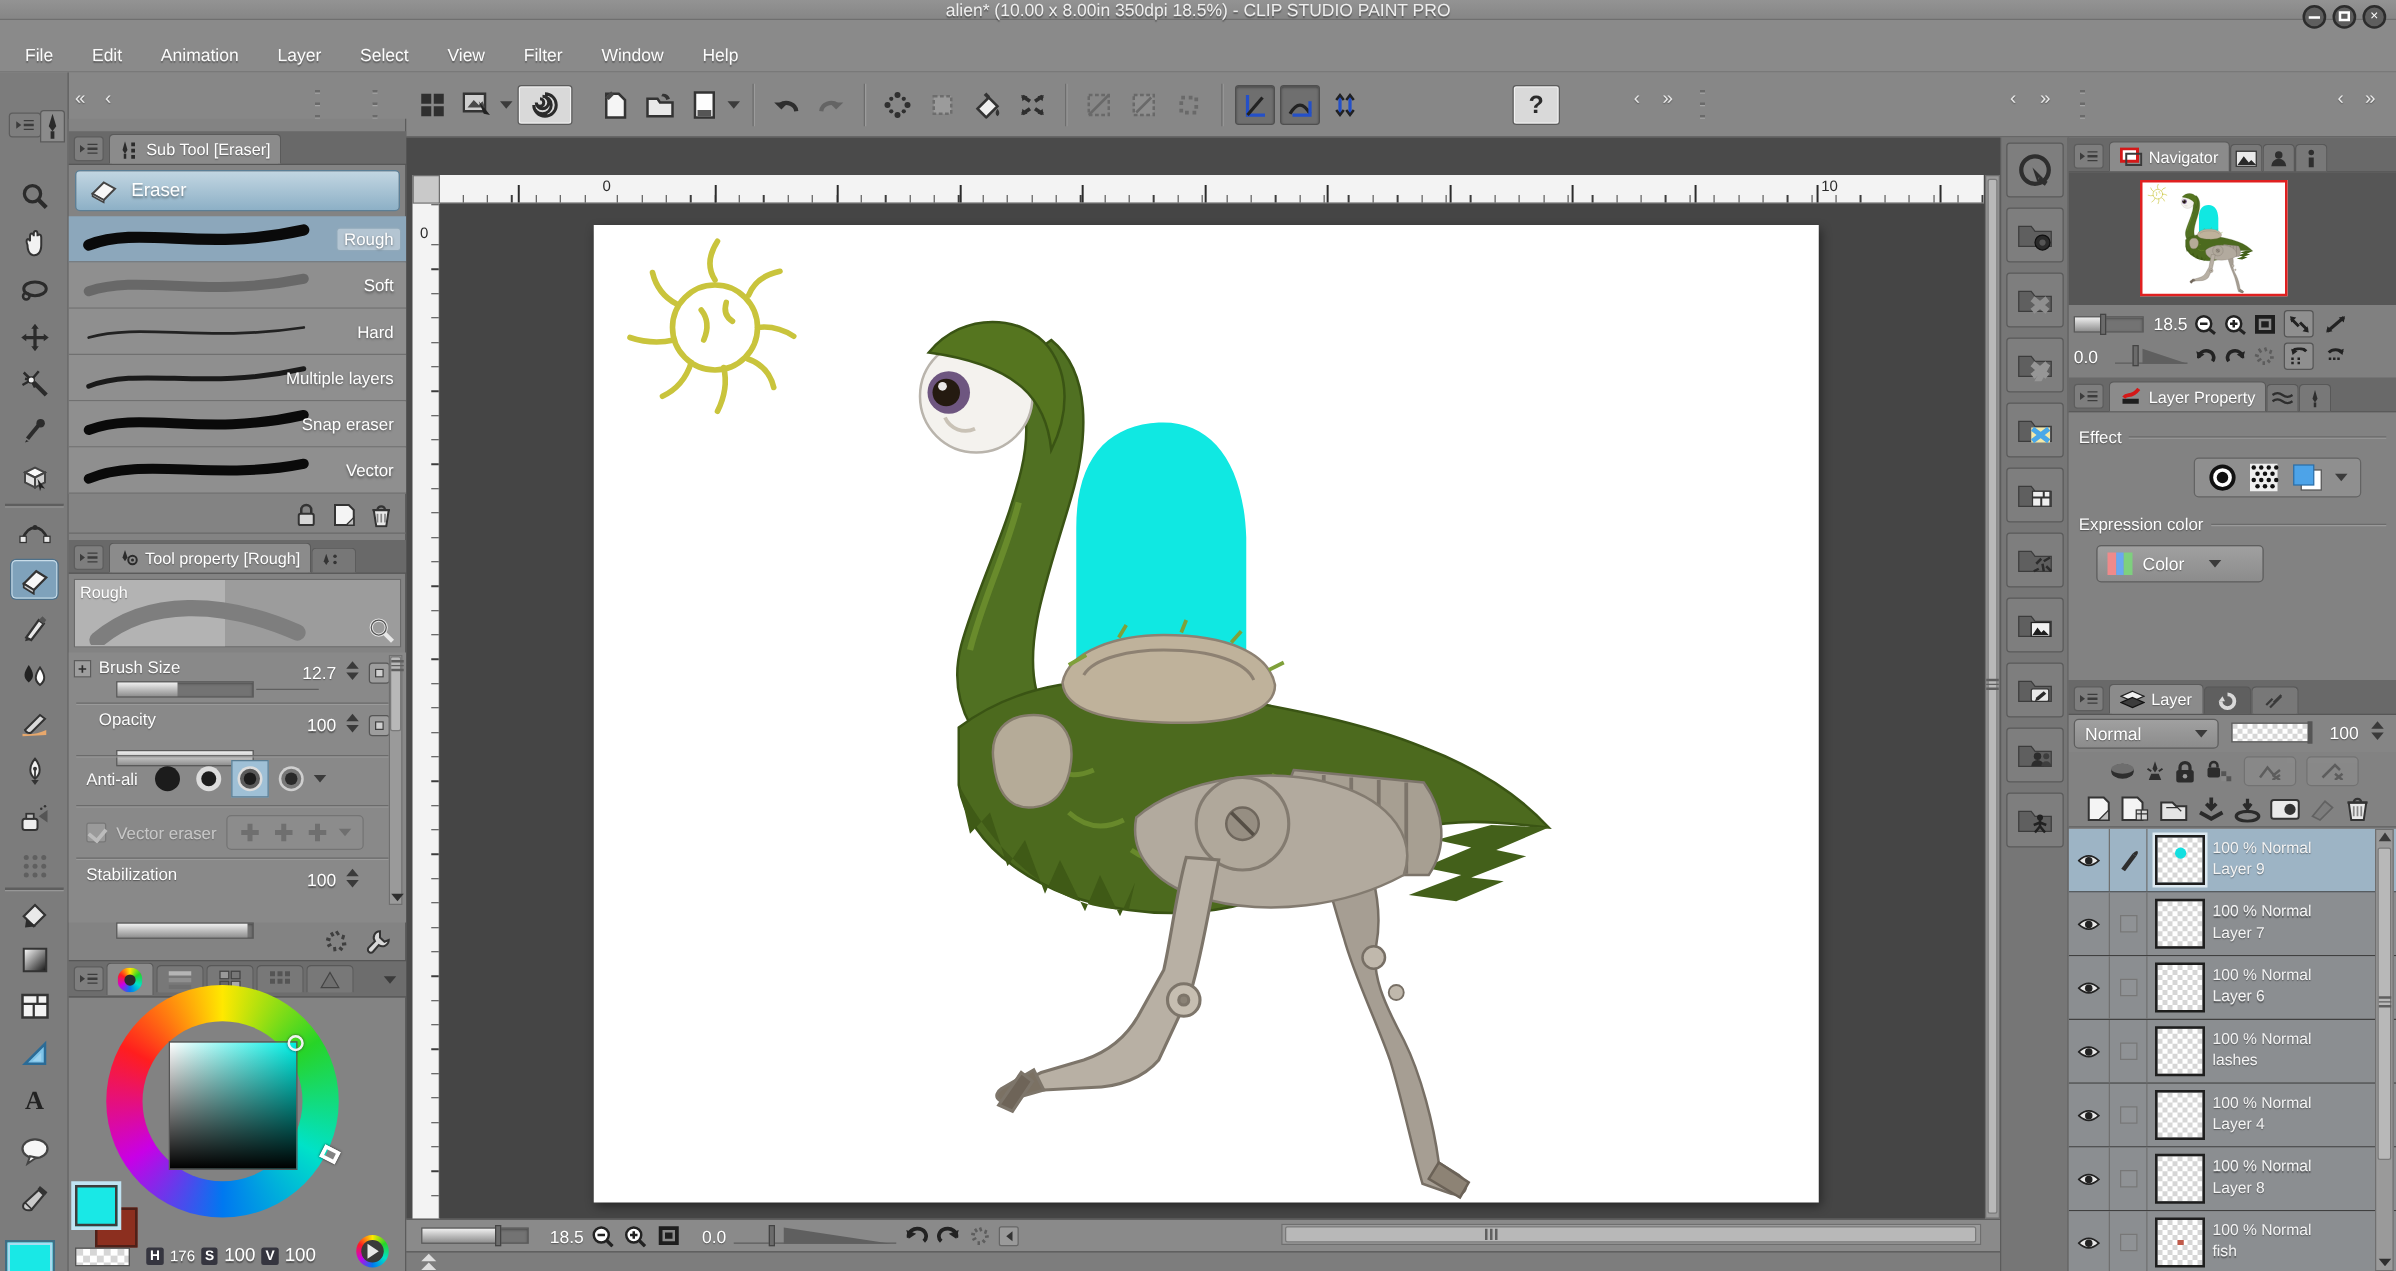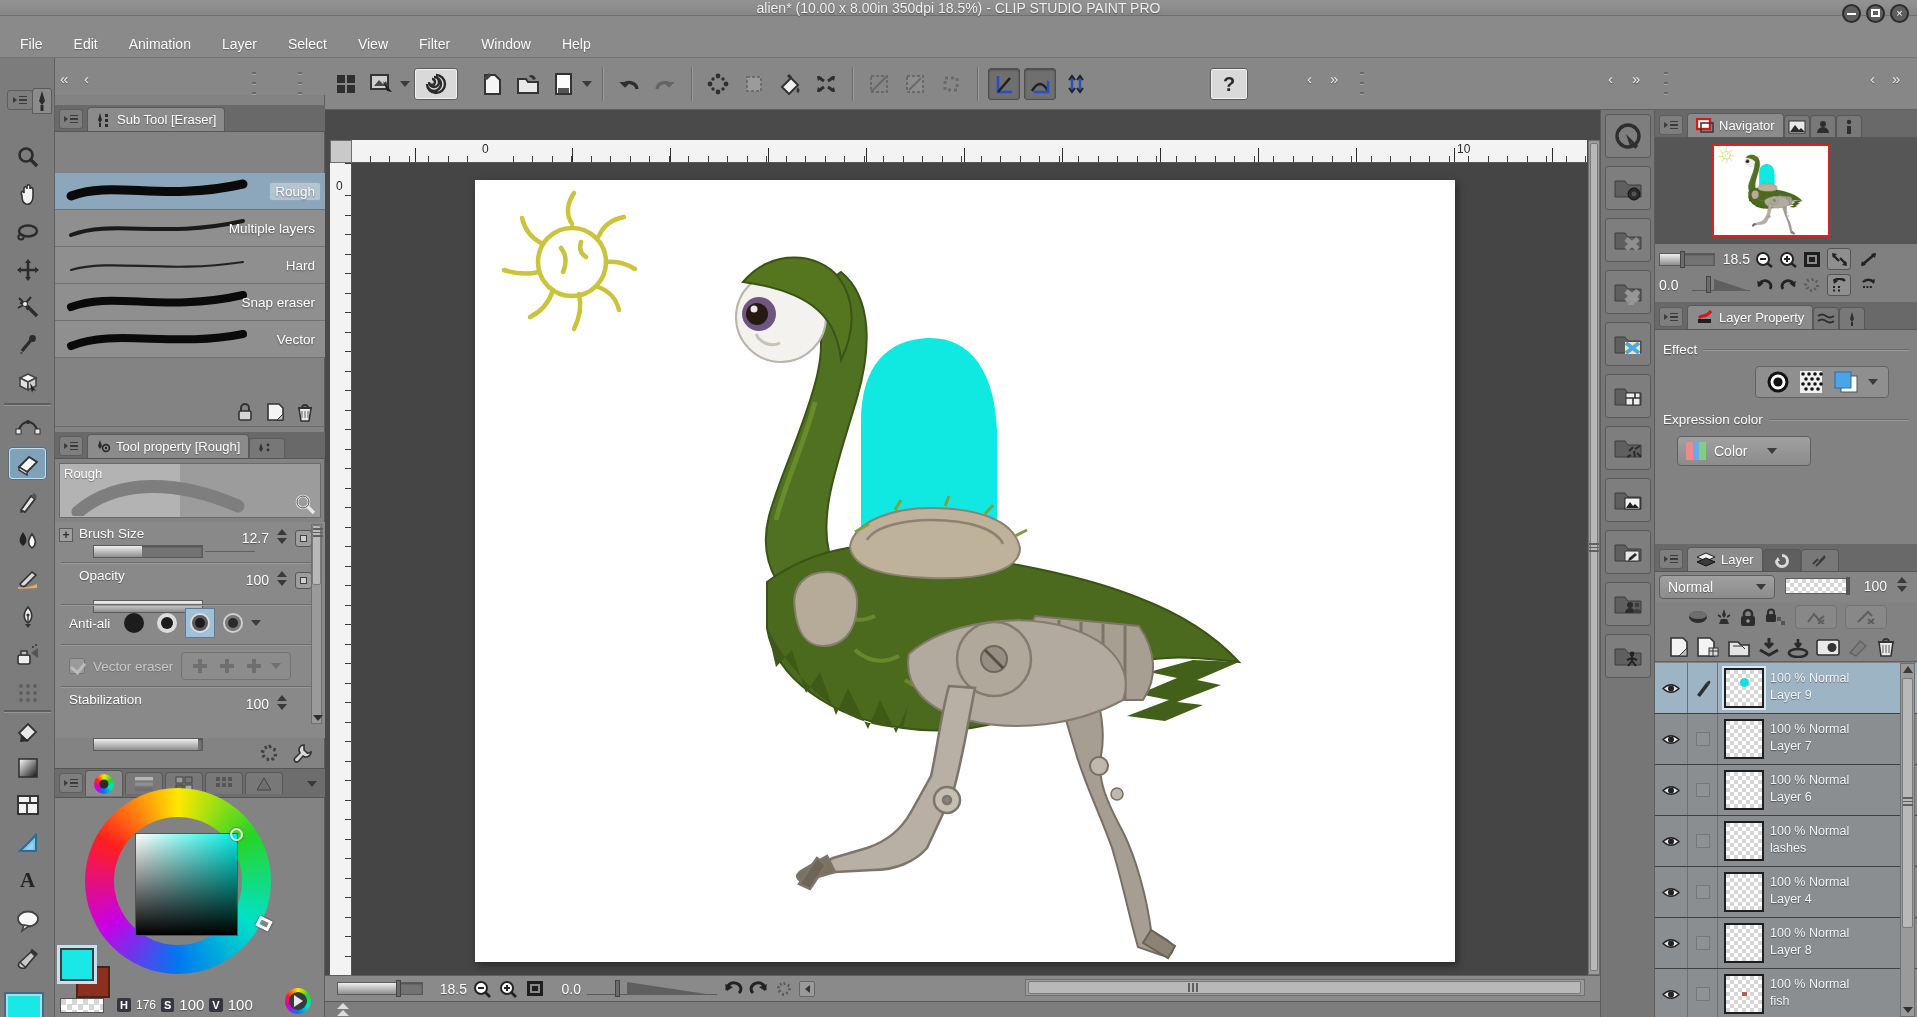--- a/index.html
+++ b/index.html
@@ -545,39 +545,52 @@
       <svg width="16" height="16">
           <path d="M4,1 L6,8 L4,11 L2,8 Z" fill="#2b2b2b"></path>
           <rect x="3" y="11" width="2" height="4" fill="#2b2b2b"></rect>
           <rect x="9" y="2" width="3" height="3" fill="#2b2b2b"></rect>
           <rect x="9" y="7" width="3" height="3" fill="#2b2b2b"></rect>
           <rect x="9" y="12" width="3" height="3" fill="#2b2b2b"></rect>
         </svg>
       <span>Sub Tool [Eraser]</span>
     </div>
   </div>
+  <div class="ab eraserbtn" style="left:5px;top:41px;width:260px;height:33px">
+    <svg width="24" height="20">
+        <path d="M3,12 L12,3 L21,8 L12,17 Z" fill="#f7f7f7" stroke="#444" stroke-width="1.6"></path>
+        <path d="M3,12 L12,17 L12,19 L3,14 Z" fill="#cfcfcf" stroke="#444" stroke-width="1.2"></path>
+      </svg>
+    <span>Eraser</span>
+  </div>
 
   <div class="ab" style="left:0;top:78px;width:270px">
     <div class="listrow sel" style="height:37px">
       <svg width="190" height="30" style="margin-left:8px">
           <path d="M8,20 C50,4 100,26 180,8" fill="none" stroke="#0a0a0a" stroke-width="9" stroke-linecap="round"></path>
         </svg>
       <span class="rowlabel">Rough</span>
     </div>
     <div class="listrow" style="height:37px">
       <svg width="190" height="30" style="margin-left:8px">
-          <path d="M8,22 C50,6 100,26 180,8" fill="none" stroke="#1a1a1a" stroke-width="4" stroke-linecap="round"></path>
-        </svg>
-      <span class="rowlabel">Multiple layers</span>
+          <path d="M8,20 C50,6 100,26 180,10" fill="none" stroke="#3a3a3a" stroke-width="8" stroke-linecap="round" opacity=".45"></path>
+        </svg>
+      <span class="rowlabel">Soft</span>
     </div>
     <div class="listrow" style="height:37px">
       <svg width="190" height="30" style="margin-left:8px">
           <path d="M8,20 C50,8 100,24 180,12" fill="none" stroke="#222" stroke-width="2.2" stroke-linecap="round"></path>
         </svg>
       <span class="rowlabel">Hard</span>
+    </div>
+    <div class="listrow" style="height:37px">
+      <svg width="190" height="30" style="margin-left:8px">
+          <path d="M8,22 C50,6 100,26 180,8" fill="none" stroke="#1a1a1a" stroke-width="4" stroke-linecap="round"></path>
+        </svg>
+      <span class="rowlabel">Multiple layers</span>
     </div>
     <div class="listrow" style="height:37px">
       <svg width="190" height="30" style="margin-left:8px">
           <path d="M8,20 C50,4 100,26 180,8" fill="none" stroke="#0a0a0a" stroke-width="8" stroke-linecap="round"></path>
         </svg>
       <span class="rowlabel">Snap eraser</span>
     </div>
     <div class="listrow" style="height:37px">
       <svg width="190" height="30" style="margin-left:8px">
           <path d="M8,22 C50,4 110,24 180,10" fill="none" stroke="#0a0a0a" stroke-width="8" stroke-linecap="round"></path>

